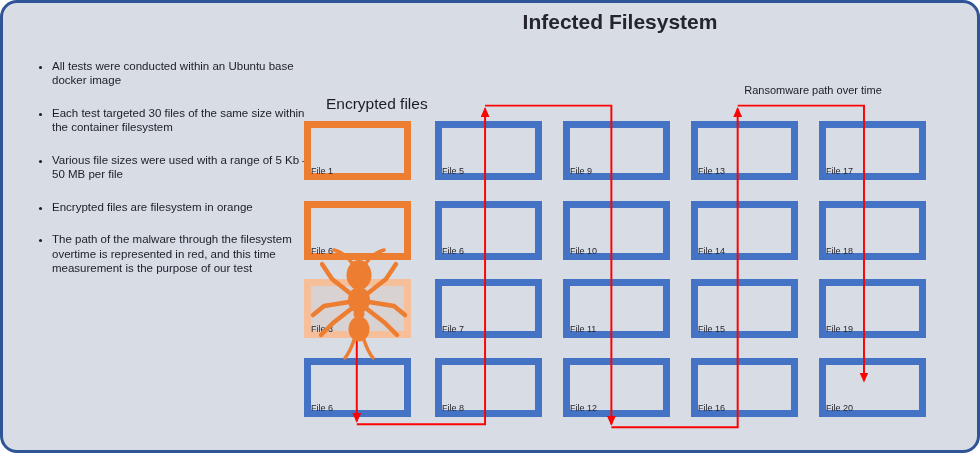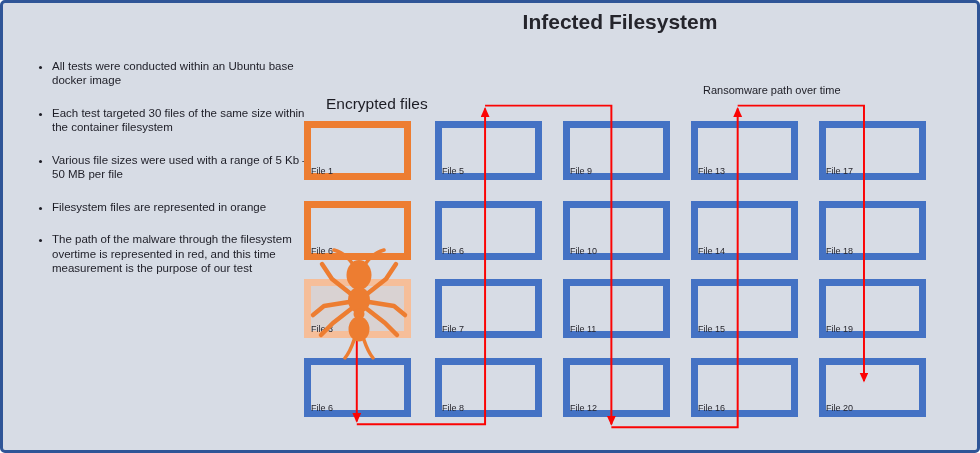--- a/index.html
+++ b/index.html
@@ -7,37 +7,37 @@
     --slide-border:#2f5597;
     --blue-box:#4472c4;
     --orange-box:#ed7d31;
     --faded-orange-box:#f6be99;
     --path-red:#fb0404;
     --text-dark:#1d1d26;
   }
   html,body{margin:0;padding:0;background:#fff;}
   .slide{
     position:relative;width:980px;height:453px;box-sizing:border-box;
-    background:var(--bg);border:3px solid var(--slide-border);border-radius:5px;
+    background:var(--bg);border:3px solid var(--slide-border);border-radius:17px;
     font-family:"Liberation Sans",sans-serif;overflow:hidden;
   }
   .title{
     position:absolute;top:7px;left:310px;right:50px;text-align:center;
     font-size:21px;font-weight:600;color:#25252c;
   }
   .bullets{
     position:absolute;top:40px;left:16px;width:258px;margin:16px;padding:0 0 0 17px;
     color:var(--text-dark);font-size:11.5px;line-height:1.26;
   }
   .bullets li{margin-bottom:18px;}
   .label-encrypted{
     position:absolute;left:323px;top:92px;font-size:15.5px;color:#1c1c24;
   }
   .label-path{
-    position:absolute;left:700px;top:81px;width:220px;text-align:left;
+    position:absolute;left:700px;top:81px;width:220px;text-align:center;
     font-size:11px;color:#1c1c24;
   }
   .file-box{position:absolute;width:107px;height:59px;box-sizing:border-box;}
   .file-box.blue{border:7px solid var(--blue-box);}
   .file-box.orange{border:7px solid var(--orange-box);}
   .file-box.faded{border:7px solid var(--faded-orange-box);background:rgba(237,125,49,0.10);}
   .file-label{
     position:absolute;top:2px;left:0;right:0;
     font-size:9px;color:#26262e;margin-top:36px;
   }
@@ -55,21 +55,21 @@
 <body>
 
 <div class="slide">
 
   <div class="title">Infected Filesystem</div>
 
   <ul class="bullets">
     <li>All tests were conducted within an Ubuntu base docker image</li>
     <li>Each test targeted 30 files of the same size within the container filesystem</li>
     <li>Various file sizes were used with a range of 5 Kb – 50 MB per file</li>
-    <li>Filesystem files are represented in orange</li>
+    <li>Encrypted files are filesystem in orange</li>
     <li>The path of the malware through the filesystem overtime is represented in red, and this time measurement is the purpose of our test</li>
   </ul>
 
   <div class="label-encrypted">Encrypted files</div>
   <div class="label-path">Ransomware path over time</div>
 
   <div class="file-box c1 r1 orange">
       <span class="file-label">File 1</span>
     </div>
   <div class="file-box c1 r2 orange">

